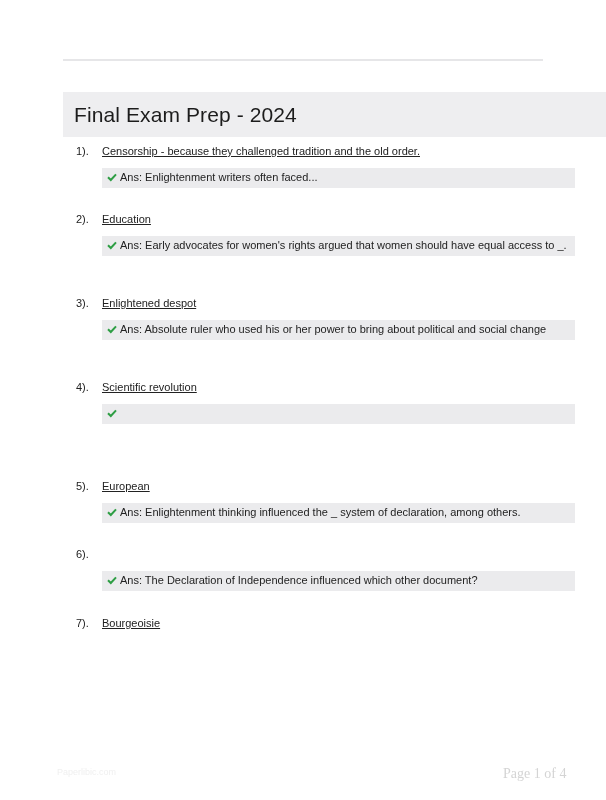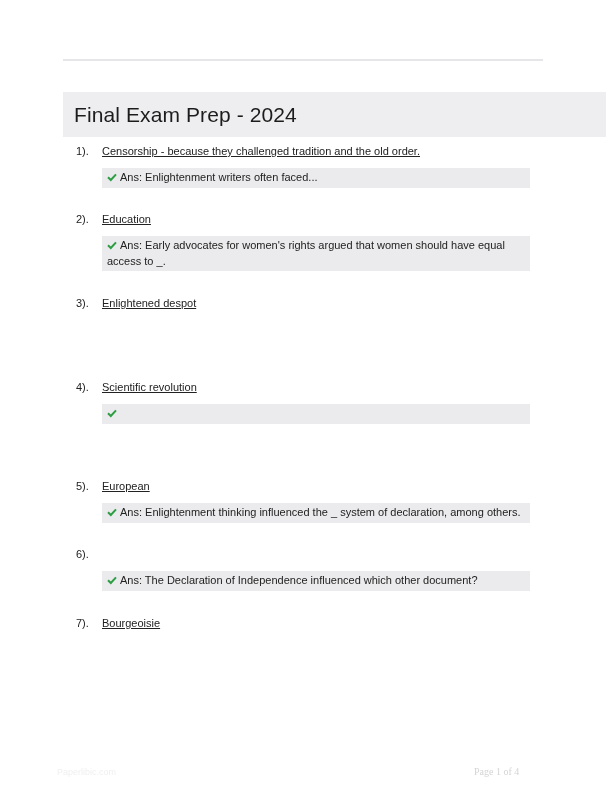--- a/index.html
+++ b/index.html
@@ -20,32 +20,32 @@
     .title-bar h1 {
       margin: 0; font-weight: normal; font-size: 21px; color: #1c1c1c;
       letter-spacing: 0.1px;
     }
     .qa-list { position: absolute; left: 63px; top: 143px; width: 480px; }
     .qa-item { position: relative; margin-bottom: 0; }
     .q-row { display: flex; align-items: flex-start; font-size: 11px; line-height: 16px; }
     .q-num { width: 39px; padding-left: 13px; box-sizing: border-box; font-size: 11px; color: #222; }
     .q-text { color: #222; text-decoration: underline; }
     .ans-box {
-      margin-left: 39px; margin-top: 9px; width: 428px; box-sizing: border-box;
+      margin-left: 39px; margin-top: 9px; width: 473px; box-sizing: border-box;
       background: #ebebed; padding: 2px 5px 2px 5px; font-size: 11px; line-height: 15.5px;
       color: #222;
     }
     .check-icon {
       display: inline-block; width: 10px; height: 10px; margin-right: 3px; vertical-align: -1px;
     }
     .footer-left {
       position: absolute; left: 57px; top: 767px; font-size: 9px; color: #f0f0f0;
     }
     .footer-right {
-      position: absolute; left: 474px; top: 766px; font-size: 10px; color: #d4d4d4;
+      position: absolute; left: 503px; top: 766px; font-size: 14px; color: #d4d4d4;
       font-family: "Liberation Serif", serif;
     }
   </style>
 </head>
 <body>
 
 <div class="top-rule"></div>
 
 <div class="title-bar">
   <h1>Final Exam Prep - 2024</h1>
@@ -73,20 +73,25 @@
       <svg class="check-icon" viewBox="0 0 10 10">
           <path d="M1 5.2 L3.8 8 L9 2.3" fill="none" stroke="#2e9e44" stroke-width="2"></path>
         </svg><span>Ans: Early advocates for women's rights argued that women should have equal access to _.</span>
     </div>
   </div>
 
   <div class="qa-item" style="height:84px;">
     <div class="q-row">
       <span class="q-num">3).</span>
       <span class="q-text">Enlightened despot</span>
+    </div>
+    <div class="ans-box">
+      <svg class="check-icon" viewBox="0 0 10 10">
+          <path d="M1 5.2 L3.8 8 L9 2.3" fill="none" stroke="#2e9e44" stroke-width="2"></path>
+        </svg><span>Ans: Absolute ruler who used his or her power to bring about political and social change</span>
     </div>
   </div>
 
   <div class="qa-item" style="height:99px;">
     <div class="q-row">
       <span class="q-num">4).</span>
       <span class="q-text">Scientific revolution</span>
     </div>
     <div class="ans-box">
       <svg class="check-icon" viewBox="0 0 10 10">

